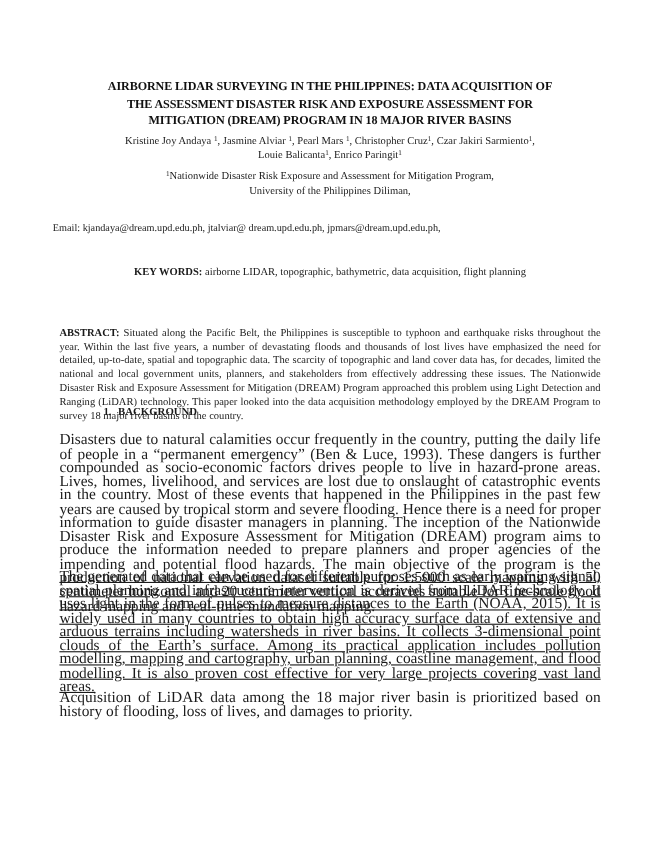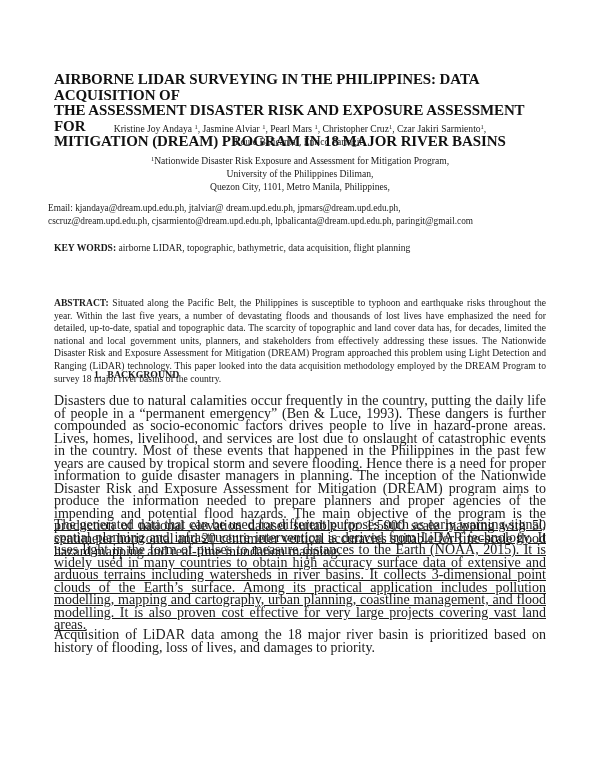--- a/index.html
+++ b/index.html
@@ -1,22 +1,22 @@
 <!DOCTYPE html>
 <html><head>
 <meta charset="utf-8">
 <style>
   html, body { margin: 0; padding: 0; background: #ffffff; }
   body { width: 600px; height: 776px; position: relative; overflow: hidden; color: #1a1a1a; font-family: "Liberation Serif", serif; }
   .page { position: absolute; left: 54px; top: 0; width: 492px; }
-  .title { position: absolute; left: 0; top: 72px; width: 492px; font-weight: bold; font-size: 15px; line-height: 15.5px; letter-spacing: -0.1px; color: #111; }
+  .title { position: absolute; left: 0; top: 72px; width: 492px; text-align: center; font-weight: bold; font-size: 11px; line-height: 15.5px; letter-spacing: -0.1px; color: #111; }
   .authors { position: absolute; left: 0; top: 122px; width: 492px; text-align: center; font-size: 9.6px; line-height: 13px; }
   .affil { position: absolute; left: 0; top: 155px; width: 492px; text-align: center; font-size: 9.6px; line-height: 12.8px; }
   .emails { position: absolute; left: -6px; top: 202px; width: 504px; text-align: left; font-size: 9.3px; line-height: 12.5px; }
-  .keywords { position: absolute; left: 0; top: 242px; width: 492px; font-size: 9.6px; line-height: 12.5px; }
+  .keywords { position: absolute; left: 0; top: 242px; width: 492px; font-size: 9.6px; line-height: 12.5px; text-align: center; }
   .abstract { position: absolute; left: 0; top: 266px; width: 492px; font-size: 9.6px; line-height: 12.6px; text-align: justify; margin-top: 31px; }
   .section-head { position: absolute; left: 0; top: 369px; font-weight: bold; font-size: 9.8px; line-height: 12px; margin-left: 40px; }
   .section-head .num { margin-right: 6px; }
   .para { position: absolute; left: 0; width: 492px; font-size: 14px; line-height: 12.55px; text-align: justify; }
   .p1 { top: 395px; }
   .p2 { top: 519px; text-decoration: underline; }
   .p3 { top: 629px; }
   sup { font-size: 6.5px; vertical-align: 3px; line-height: 0; }
   b.label { font-weight: bold; }
 </style>
@@ -36,26 +36,24 @@
       <span>Kristine Joy Andaya </span><sup>1</sup><span>, </span><span>Jasmine Alviar </span><sup>1</sup><span>, </span><span>Pearl Mars </span><sup>1</sup><span>, </span><span>Christopher Cruz</span><sup>1</sup><span>, </span><span>Czar Jakiri Sarmiento</span><sup>1</sup><span>,</span>
     </div>
     <div>
       <span>Louie Balicanta</span><sup>1</sup><span>, </span><span>Enrico Paringit</span><sup>1</sup>
     </div>
   </div>
 
   <div class="affil">
     <div><sup>1</sup><span>Nationwide Disaster Risk Exposure and Assessment for Mitigation Program,</span></div>
     <div>University of the Philippines Diliman,</div>
-    <div>Quezon City, 1101, Metro Manila, Philippines,</div>
   </div>
 
   <div class="emails">
     <div><span>Email: </span><span>kjandaya@dream.upd.edu.ph, jtalviar@ dream.upd.edu.ph, jpmars@dream.upd.edu.ph,</span></div>
-    <div>cscruz@dream.upd.edu.ph, cjsarmiento@dream.upd.edu.ph, lpbalicanta@dream.upd.edu.ph, paringit@gmail.com</div>
   </div>
 
   <div class="keywords">
     <b class="label">KEY WORDS:</b><span> airborne LIDAR, topographic, bathymetric, data acquisition, flight planning</span>
   </div>
 
   <div class="abstract">
     <b class="label">ABSTRACT:</b><span> Situated along the Pacific Belt, the Philippines is susceptible to typhoon and earthquake risks throughout the year. Within the last five years, a number of devastating floods and thousands of lost lives have emphasized the need for detailed, up-to-date, spatial and topographic data. The scarcity of topographic and land cover data has, for decades, limited the national and local government units, planners, and stakeholders from effectively addressing these issues. The Nationwide Disaster Risk and Exposure Assessment for Mitigation (DREAM) Program approached this problem using Light Detection and Ranging (LiDAR) technology. This paper looked into the data acquisition methodology employed by the DREAM Program to survey 18 major river basins of the country.</span>
   </div>
 

